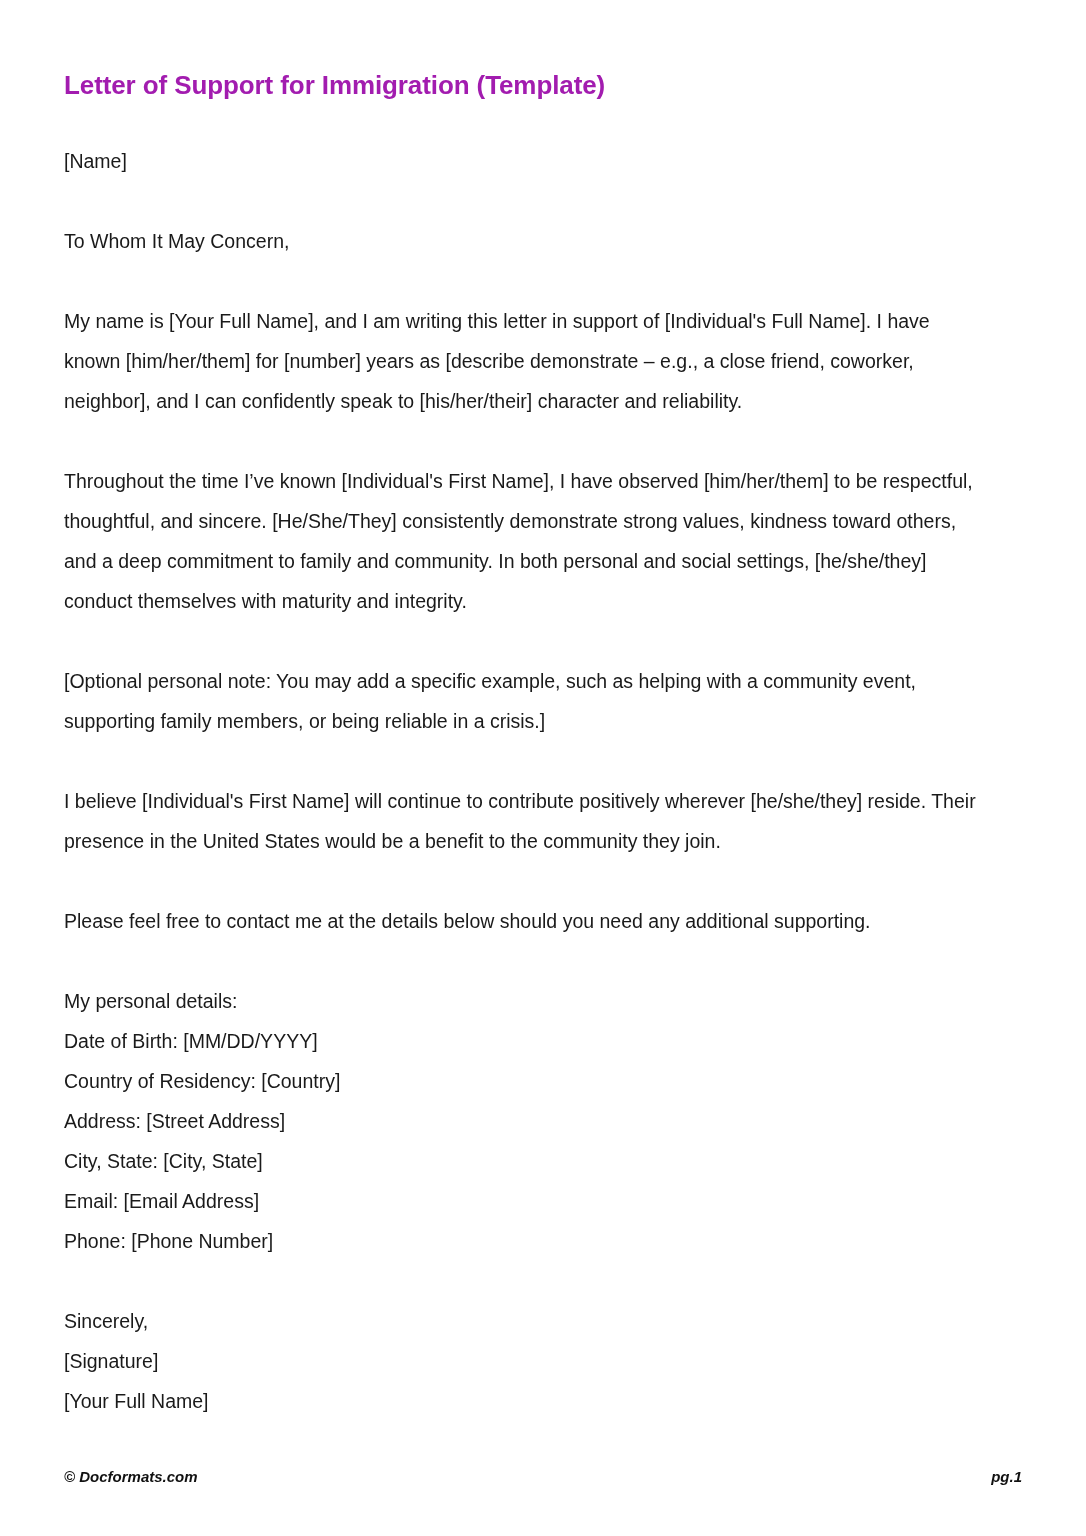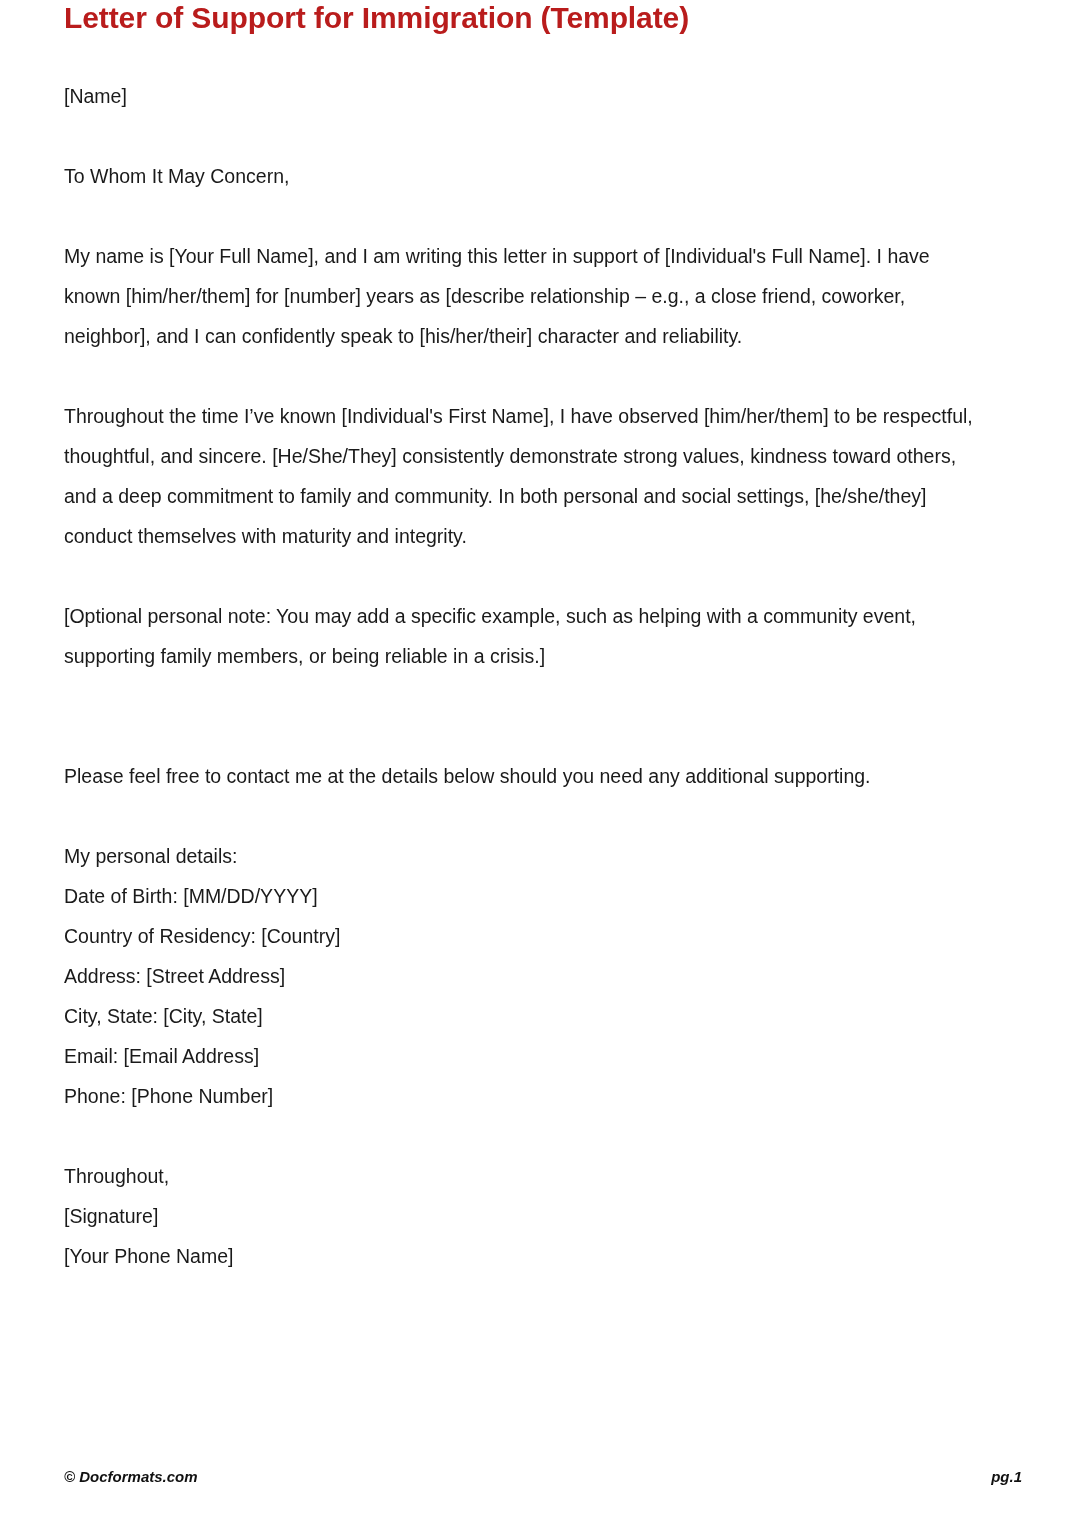--- a/index.html
+++ b/index.html
@@ -22,26 +22,27 @@
     background: #ffffff;
     overflow: hidden;
   }
   .content {
     position: absolute;
     left: 64px;
     top: 0;
     width: 925px;
   }
   .doc-title {
-    font-size: 30px;
+    font-size: 26px;
     font-weight: bold;
-    color: #b91c1c;
+    color: #a21caf;
     letter-spacing: -0.1px;
     line-height: 1.2;
     margin: 0;
+    padding-top: 70px;
   }
   .para {
     font-size: 19.5px;
     line-height: 40px;
     margin: 0;
     color: #1a1a1a;
     text-align: left;
     word-spacing: 0px;
   }
   .spacer-line {
@@ -81,55 +82,56 @@
     <div class="spacer-line"></div>
 
     <p class="para">[Name]</p>
 
     <div class="spacer-line"></div>
 
     <p class="para">To Whom It May Concern,</p>
 
     <div class="spacer-line"></div>
 
-    <p class="para">My name is [Your Full Name], and I am writing this letter in support of [Individual's Full Name]. I have known [him/her/them] for [number] years as [describe relationship – e.g., a close friend, coworker, neighbor], and I can confidently speak to [his/her/their] character and reliability.</p>
+    <p class="para">My name is [Your Full Name], and I am writing this letter in support of [Individual's Full Name]. I have known [him/her/them] for [number] years as [describe demonstrate – e.g., a close friend, coworker, neighbor], and I can confidently speak to [his/her/their] character and reliability.</p>
 
     <div class="spacer-line"></div>
 
     <p class="para">Throughout the time I’ve known [Individual's First Name], I have observed [him/her/them] to be respectful, thoughtful, and sincere. [He/She/They] consistently demonstrate strong values, kindness toward others, and a deep commitment to family and community. In both personal and social settings, [he/she/they] conduct themselves with maturity and integrity.</p>
 
     <div class="spacer-line"></div>
 
     <p class="para">[Optional personal note: You may add a specific example, such as helping with a community event, supporting family members, or being reliable in a crisis.]</p>
 
     <div class="spacer-line"></div>
 
+    <p class="para">I believe [Individual's First Name] will continue to contribute positively wherever [he/she/they] reside. Their presence in the United States would be a benefit to the community they join.</p>
 
     <div class="spacer-line"></div>
 
     <p class="para">Please feel free to contact me at the details below should you need any additional supporting.</p>
 
     <div class="spacer-line"></div>
 
     <div class="details-block">
       <p class="para">My personal details:</p>
       <p class="para">Date of Birth: [MM/DD/YYYY]</p>
       <p class="para">Country of Residency: [Country]</p>
       <p class="para">Address: [Street Address]</p>
       <p class="para">City, State: [City, State]</p>
       <p class="para">Email: [Email Address]</p>
       <p class="para">Phone: [Phone Number]</p>
     </div>
 
     <div class="spacer-line"></div>
 
     <div class="signature-block">
-      <p class="para">Throughout,</p>
+      <p class="para">Sincerely,</p>
       <p class="para">[Signature]</p>
-      <p class="para">[Your Phone Name]</p>
+      <p class="para">[Your Full Name]</p>
     </div>
 
   </div>
 
   <div class="footer">
     <span class="footer-left">© Docformats.com</span>
     <span class="footer-right">pg.1</span>
   </div>
 </div>
 

